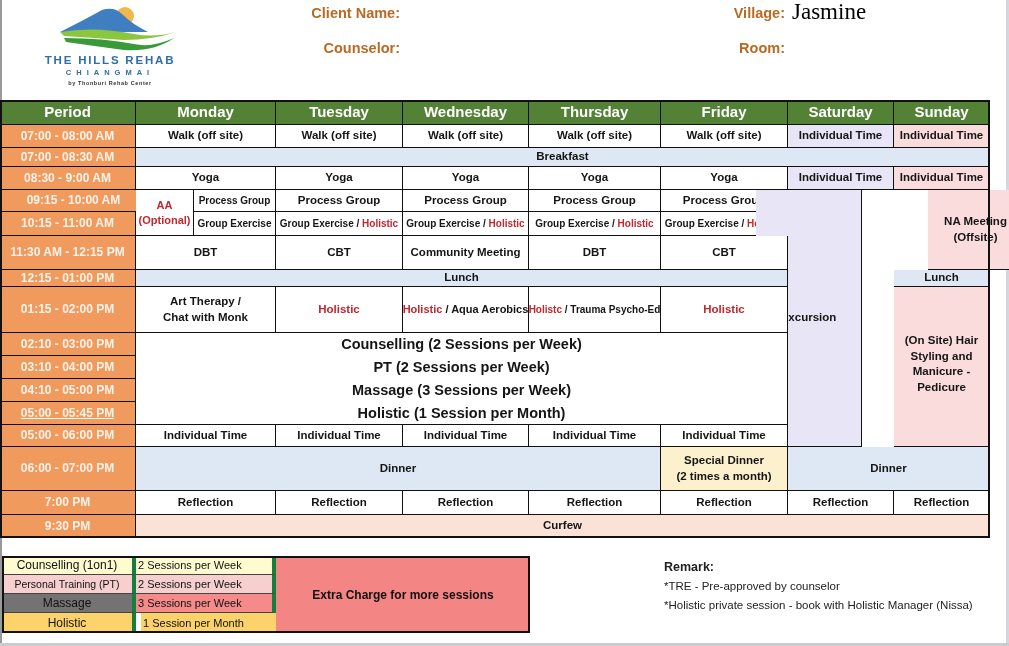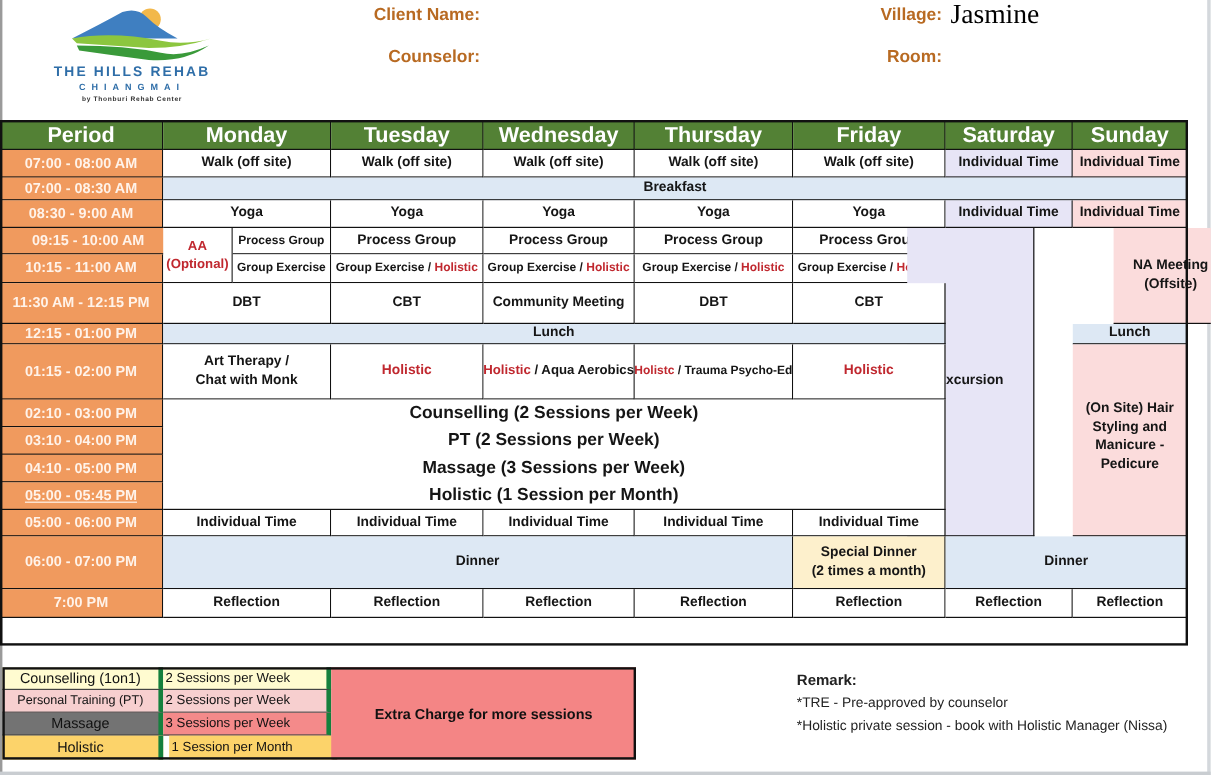--- a/index.html
+++ b/index.html
@@ -17,21 +17,21 @@
   .logo-tag { position: absolute; left: 0; top: 78px; width: 172px; text-align: center; color: #333;
               font-size: 5.5px; letter-spacing: 0.6px; font-weight: bold; }
 
   .hlabel { position: absolute; color: #b86a22; font-weight: bold; font-size: 14.5px; text-align: right; }
   .hvalue { position: absolute; font-family: "Liberation Serif", serif; font-size: 23px; color: #000; }
 
   .grid { position: absolute; left: 0; top: 100px; width: 990px; height: 438px; }
   .cell { position: absolute; display: flex; align-items: center; justify-content: center; text-align: center;
           font-size: 11.5px; font-weight: bold; border-right: 1.5px solid #111; border-bottom: 1.5px solid #111;
           line-height: 1.35; background: #fff; color: #151515; }
-  .hd { background: #538135; color: #fff; font-size: 18px; }
+  .hd { background: #538135; color: #fff; font-size: 15px; }
   .per { background: #f09a5e; color: #fff3ea; font-size: 12px; }
   .blue { background: #dde8f4; }
   .lav { background: #e7e5f6; }
   .pink { background: #fbdcdc; }
   .peach { background: #fbe2d6; }
   .yellow { background: #fdf0cc; }
   .red { color: #c0282f; }
   .small { font-size: 10px; }
   .big { font-size: 14.5px; line-height: 23px; }
   .grid-outline { position: absolute; left: 0; top: 100px; width: 990px; height: 438px; border: 2.5px solid #111; pointer-events: none; }
@@ -88,20 +88,21 @@
   <div class="cell per" style="left:0;top:136px;width:136px;height:34px;">11:30 AM - 12:15 PM</div>
   <div class="cell per" style="left:0;top:170px;width:136px;height:17px;">12:15 - 01:00 PM</div>
   <div class="cell per" style="left:0;top:187px;width:136px;height:46px;">01:15 - 02:00 PM</div>
   <div class="cell per" style="left:0;top:233px;width:136px;height:23px;">02:10 - 03:00 PM</div>
   <div class="cell per" style="left:0;top:256px;width:136px;height:23px;">03:10 - 04:00 PM</div>
   <div class="cell per" style="left:0;top:279px;width:136px;height:23px;">04:10 - 05:00 PM</div>
   <div class="cell per" style="left:0;top:302px;width:136px;height:23px;text-decoration:underline;">05:00 - 05:45 PM</div>
   <div class="cell per" style="left:0;top:325px;width:136px;height:22px;">05:00 - 06:00 PM</div>
   <div class="cell per" style="left:0;top:347px;width:136px;height:44px;">06:00 - 07:00 PM</div>
   <div class="cell per" style="left:0;top:391px;width:136px;height:24px;">7:00 PM</div>
+  <div class="cell per" style="left:0;top:415px;width:136px;height:23px;">9:30 PM</div>
 
   <div class="cell" style="left:136px;top:25px;width:140px;height:23px;">Walk (off site)</div>
   <div class="cell" style="left:276px;top:25px;width:127px;height:23px;">Walk (off site)</div>
   <div class="cell" style="left:403px;top:25px;width:126px;height:23px;">Walk (off site)</div>
   <div class="cell" style="left:529px;top:25px;width:132px;height:23px;">Walk (off site)</div>
   <div class="cell" style="left:661px;top:25px;width:127px;height:23px;">Walk (off site)</div>
   <div class="cell lav" style="left:788px;top:25px;width:106px;height:23px;">Individual Time</div>
   <div class="cell pink" style="left:894px;top:25px;width:96px;height:23px;">Individual Time</div>
 
   <div class="cell blue" style="left:136px;top:48px;width:854px;height:19px;">Breakfast</div>
@@ -194,20 +195,21 @@
   <div class="cell blue" style="left:788px;top:347px;width:202px;height:44px;">Dinner</div>
 
   <div class="cell" style="left:136px;top:391px;width:140px;height:24px;">Reflection</div>
   <div class="cell" style="left:276px;top:391px;width:127px;height:24px;">Reflection</div>
   <div class="cell" style="left:403px;top:391px;width:126px;height:24px;">Reflection</div>
   <div class="cell" style="left:529px;top:391px;width:132px;height:24px;">Reflection</div>
   <div class="cell" style="left:661px;top:391px;width:127px;height:24px;">Reflection</div>
   <div class="cell" style="left:788px;top:391px;width:106px;height:24px;">Reflection</div>
   <div class="cell" style="left:894px;top:391px;width:96px;height:24px;">Reflection</div>
 
+  <div class="cell peach" style="left:136px;top:415px;width:854px;height:23px;">Curfew</div>
 </div>
 <div class="grid-outline"></div>
 
 <div class="legend">
   <div class="lg c" style="left:0;top:0;width:134px;height:19px;background:#fffbd0;font-size:12px;">Counselling (1on1)</div>
   <div class="lg" style="left:134px;top:0;width:140px;height:19px;background:#fffbd0;padding-left:2px;font-size:11px;">2 Sessions per Week</div>
   <div class="lg c" style="left:0;top:19px;width:134px;height:19px;background:#f7cfcf;font-size:10.5px;">Personal Training (PT)</div>
   <div class="lg" style="left:134px;top:19px;width:140px;height:19px;background:#f7cfcf;padding-left:2px;font-size:11px;">2 Sessions per Week</div>
   <div class="lg c" style="left:0;top:38px;width:134px;height:19px;background:#737373;font-size:12px;">Massage</div>
   <div class="lg" style="left:134px;top:38px;width:140px;height:19px;background:#f48a8a;padding-left:2px;font-size:11px;">3 Sessions per Week</div>

